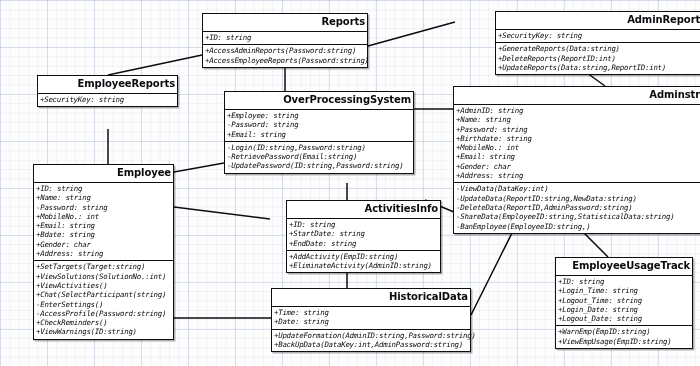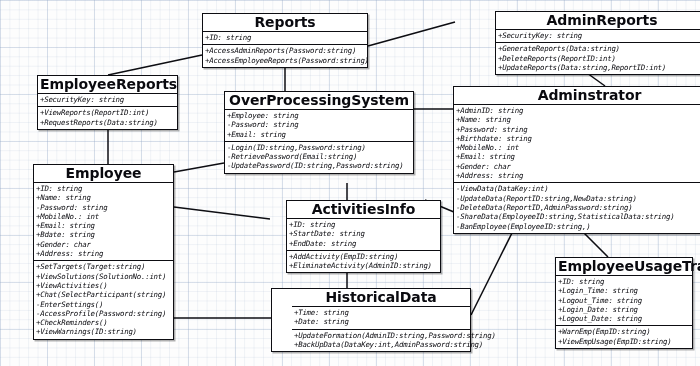--- a/index.html
+++ b/index.html
@@ -19,23 +19,23 @@
   #wires{position:absolute;left:0;top:0;width:700px;height:366px;}
   .cls{
     position:absolute;
     box-sizing:border-box;
     background:#ffffff;
     border:1.6px solid #0d0d12;
     box-shadow:1.5px 1.5px 0 rgba(0,0,0,0.30);
     z-index:5;
   }
   .cls .ttl{
-    text-align:center;
+    text-align:right;
     font-weight:bold;
-    font-size:14px;
+    font-size:10px;
     color:#0a0a0f;
     padding:2px 2px 3px 2px;
     border-bottom:1.4px solid #0d0d12;
     letter-spacing:-0.1px;
     line-height:12px;
     white-space:nowrap;
   }
   .cls .sec{
     padding:1px 1px 2px 2px;
     font-style:italic;
@@ -88,24 +88,20 @@
       <div class="sec">
         <div class="mem">+GenerateReports(Data:string)</div>
         <div class="mem">+DeleteReports(ReportID:int)</div>
         <div class="mem">+UpdateReports(Data:string,ReportID:int)</div>
       </div>
     </div>
     <div class="cls" style="left: 37px; top: 75px; width: 141px;">
       <div class="ttl">EmployeeReports</div>
       <div class="sec">
         <div class="mem">+SecurityKey: string</div>
-      </div>
-      <div class="sec">
-        <div class="mem">+ViewReports(ReportID:int)</div>
-        <div class="mem">+RequestReports(Data:string)</div>
       </div>
     </div>
     <div class="cls" style="left: 224px; top: 91px; width: 190px;">
       <div class="ttl">OverProcessingSystem</div>
       <div class="sec">
         <div class="mem">+Employee: string</div>
         <div class="mem">-Password: string</div>
         <div class="mem">+Email: string</div>
       </div>
       <div class="sec">
@@ -176,21 +172,21 @@
         <div class="mem">+Login_Time: string</div>
         <div class="mem">+Logout_Time: string</div>
         <div class="mem">+Login_Date: string</div>
         <div class="mem">+Logout_Date: string</div>
       </div>
       <div class="sec">
         <div class="mem">+WarnEmp(EmpID:string)</div>
         <div class="mem">+ViewEmpUsage(EmpID:string)</div>
       </div>
     </div>
-    <div class="cls" style="left: 271px; top: 288px; width: 200px; padding-left: 20px;">
+    <div class="cls" style="left: 271px; top: 288px; width: 200px;">
       <div class="ttl">HistoricalData</div>
       <div class="sec">
         <div class="mem">+Time: string</div>
         <div class="mem">+Date: string</div>
       </div>
       <div class="sec">
         <div class="mem">+UpdateFormation(AdminID:string,Password:string)</div>
         <div class="mem">+BackUpData(DataKey:int,AdminPassword:string)</div>
       </div>
     </div>

